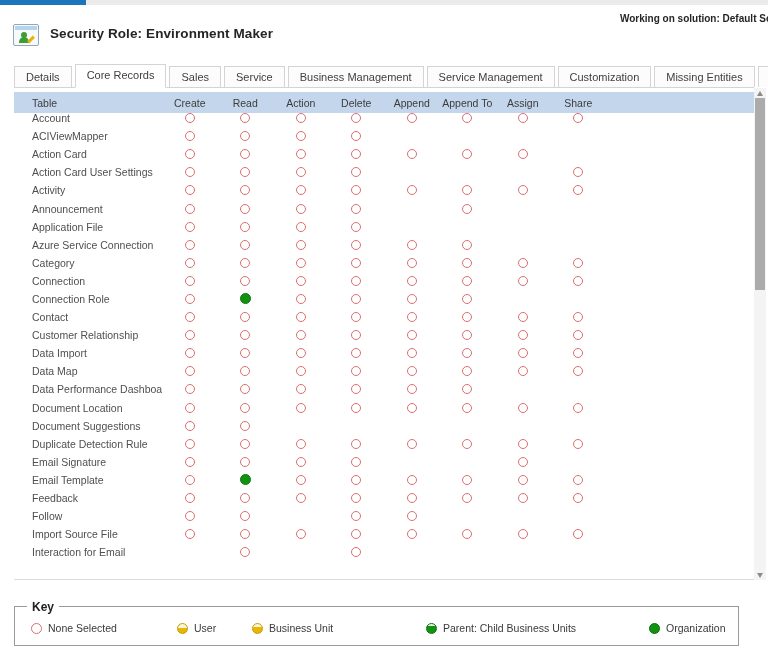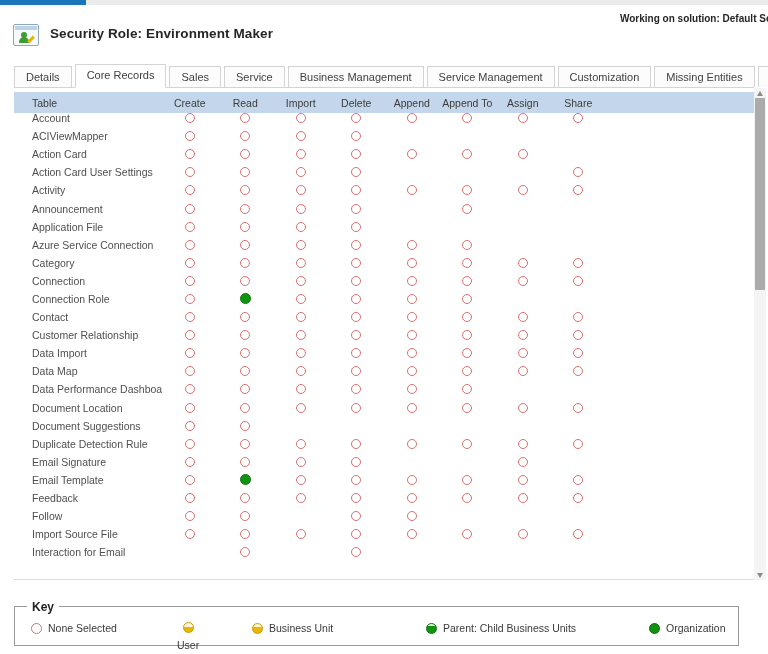--- a/index.html
+++ b/index.html
@@ -89,21 +89,21 @@
     <div class="tab">Service Management</div>
     <div class="tab">Customization</div>
     <div class="tab">Missing Entities</div>
     <div class="tab">Business Process Flows</div>
   </div>
 
 <div class="thead grid">
     <div class="hcell first">Table</div>
     <div class="hcell">Create</div>
     <div class="hcell">Read</div>
-    <div class="hcell">Import</div>
+    <div class="hcell">Action</div>
     <div class="hcell">Delete</div>
     <div class="hcell">Append</div>
     <div class="hcell">Append To</div>
     <div class="hcell">Assign</div>
     <div class="hcell">Share</div>
     <div></div>
   </div>
 <div class="tbody">
     <div class="trow grid">
       <div class="rlabel">Account</div>
@@ -736,21 +736,21 @@
       <span class="tri-down"></span>
     </div>
 </div>
 
 <div class="keybox">
   <div class="legend">Key</div>
 <div class="key-item" style="left: 16px;">
       <span class="kic k-none"></span>
       <span>None Selected</span>
     </div>
-    <div class="key-item" style="left: 162px; flex-direction: column;">
+    <div class="key-item" style="left: 162px;">
       <span class="kic k-user"></span>
       <span>User</span>
     </div>
     <div class="key-item" style="left: 237px;">
       <span class="kic k-business-unit"></span>
       <span>Business Unit</span>
     </div>
     <div class="key-item" style="left: 411px;">
       <span class="kic k-parent-child"></span>
       <span>Parent: Child Business Units</span>

